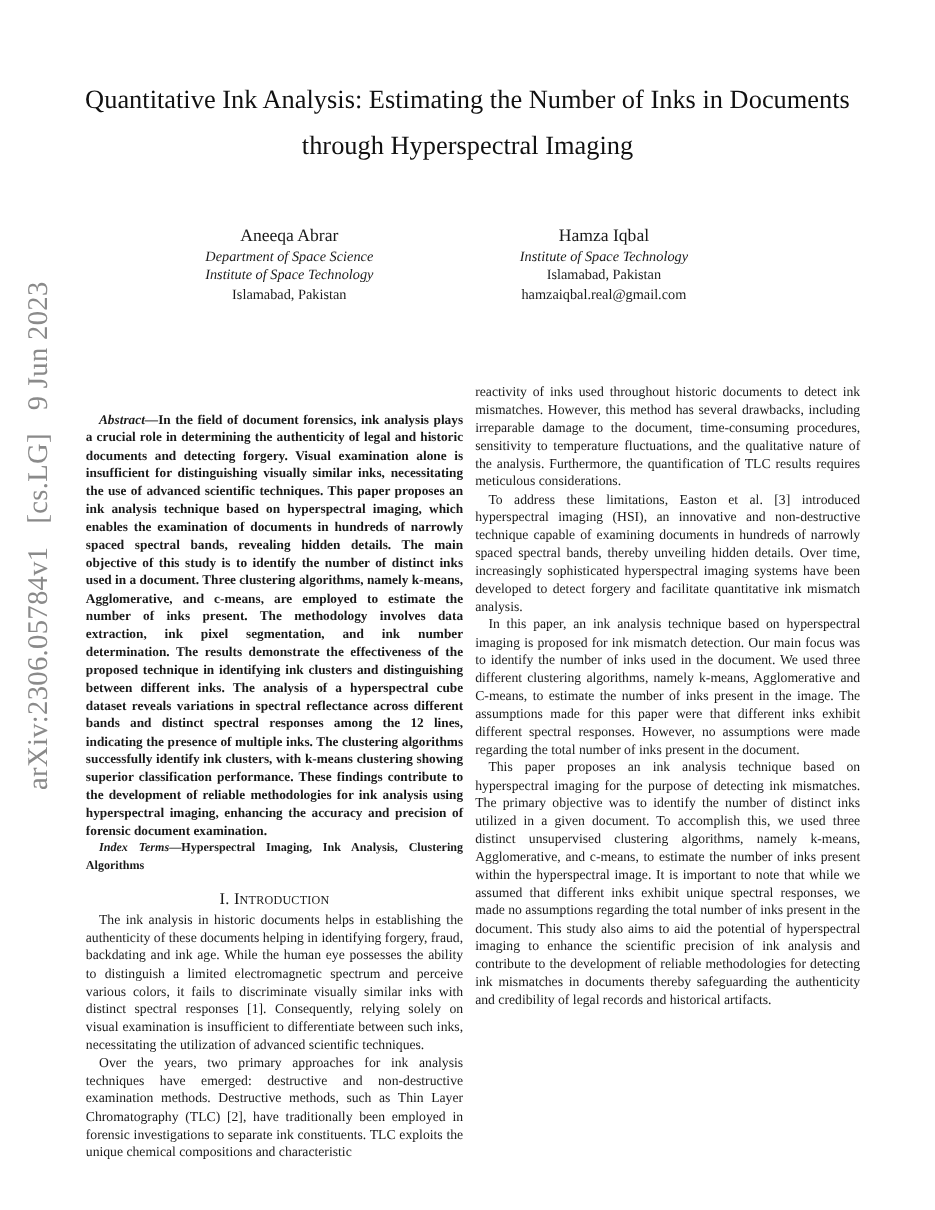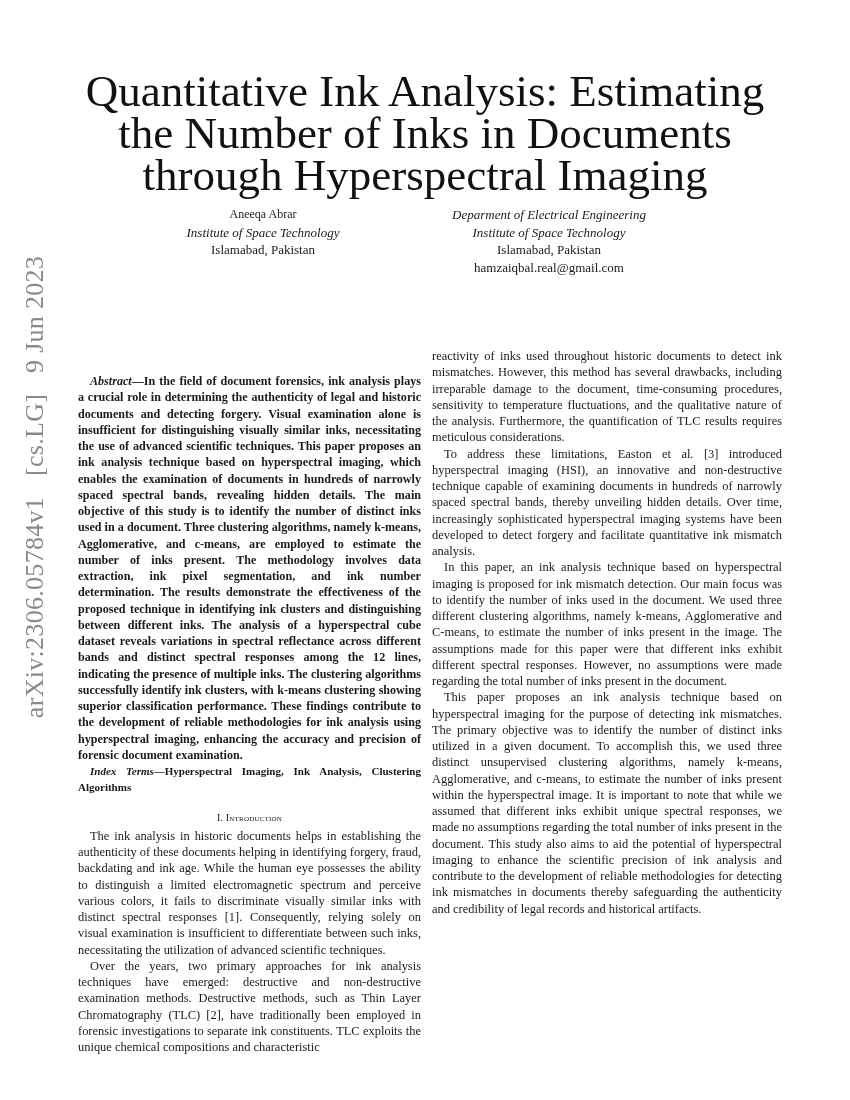--- a/index.html
+++ b/index.html
@@ -3,28 +3,28 @@
   <meta charset="utf-8">
   <style>
     html, body { margin: 0; padding: 0; background: #ffffff; }
     body {
       width: 850px; height: 1100px; position: relative; overflow: hidden;
       font-family: "Liberation Serif", "DejaVu Serif", serif;
       color: #1a1a1a;
     }
     .title {
       position: absolute; left: 60px; top: 70px; width: 730px;
-      text-align: center; font-size: 45px; line-height: 42px;
+      text-align: center; font-size: 24px; line-height: 42px;
       font-weight: normal; margin: 0; color: #111;
     }
     .author {
       position: absolute; top: 206px; width: 300px; text-align: center;
       font-size: 13px; line-height: 17.5px;
     }
-    .author .name { font-size: 12px; display: block; }
+    .author .name { font-size: 16px; display: block; }
     .author .dept, .author .inst { font-style: italic; display: block; }
     .author .city, .author .email { display: block; }
     .author-1 { left: 113px; }
     .author-2 { left: 399px; }
 
     .arxiv-stamp {
       position: absolute; left: 35px; top: 480px;
       transform: translate(-50%, -50%) rotate(-90deg);
       white-space: nowrap; font-size: 26px; color: #8a8a8a;
       letter-spacing: 0.3px;
@@ -37,38 +37,39 @@
       hyphens: auto;
     }
     .col-left { left: 78px; margin-top: 25px; }
     .col-right { left: 432px; width: 350px; }
     .col p { margin: 0; text-indent: 12px; }
     .abstract { font-weight: bold; font-size: 12.1px; }
     .abstract .label { font-style: italic; }
     .index-terms { font-weight: bold; font-size: 11px; }
     .index-terms .label { font-style: italic; }
     .section-heading {
-      text-align: center; font-size: 10px; margin: 14px 0 2px 0;
+      text-align: center; font-size: 15px; margin: 14px 0 2px 0;
       letter-spacing: 0.2px; text-indent: 0;
     }
     .section-heading .sc { font-variant: small-caps; }
   </style>
 </head>
 <body>
 
 <h1 class="title">Quantitative Ink Analysis: Estimating the Number of Inks in Documents through Hyperspectral Imaging</h1>
 
 <div class="author author-1">
   <span class="name">Aneeqa Abrar</span>
+  <span class="dept">Department of Space Science</span>
   <span class="inst">Institute of Space Technology</span>
   <span class="city">Islamabad, Pakistan</span>
 </div>
 
 <div class="author author-2">
-  <span class="dept">Deparment of Electrical Engineering</span>
+  <span class="name">Hamza Iqbal</span>
   <span class="inst">Institute of Space Technology</span>
   <span class="city">Islamabad, Pakistan</span>
   <span class="email">hamzaiqbal.real@gmail.com</span>
 </div>
 
 <div class="arxiv-stamp">
   <span>arXiv:2306.05784v1</span>
   <span>[cs.LG]</span>
   <span>9 Jun 2023</span>
 </div>

